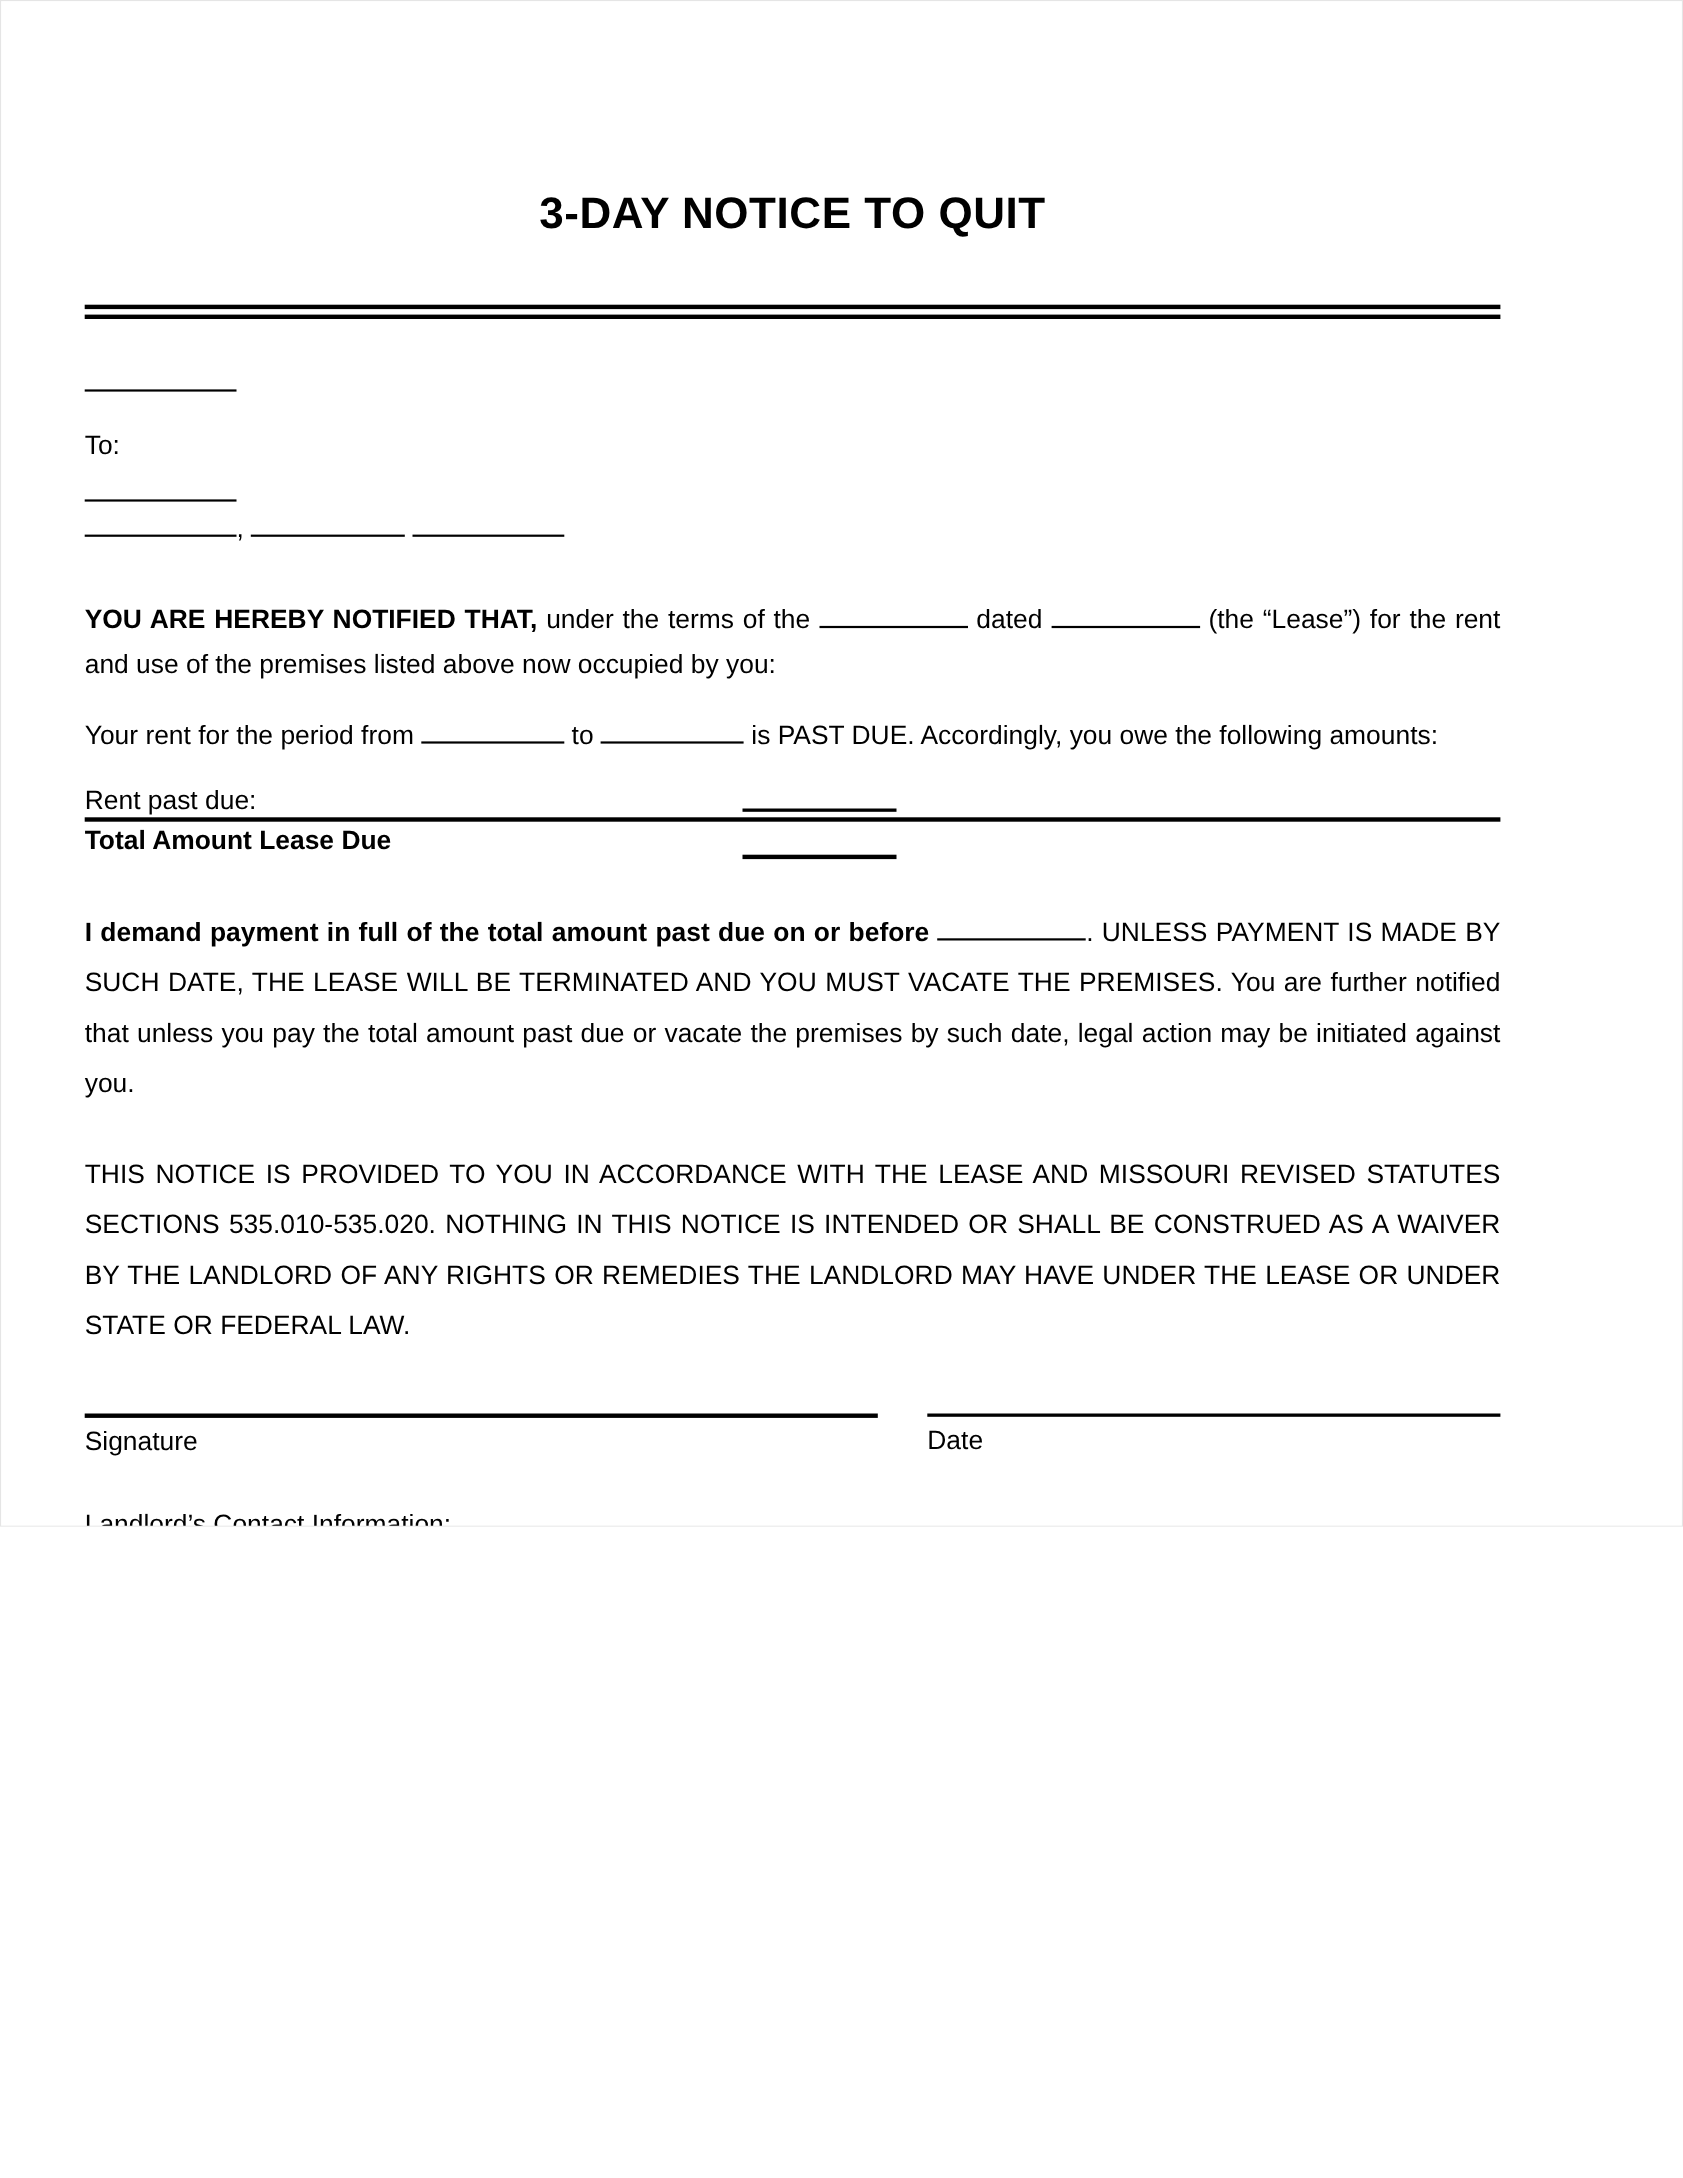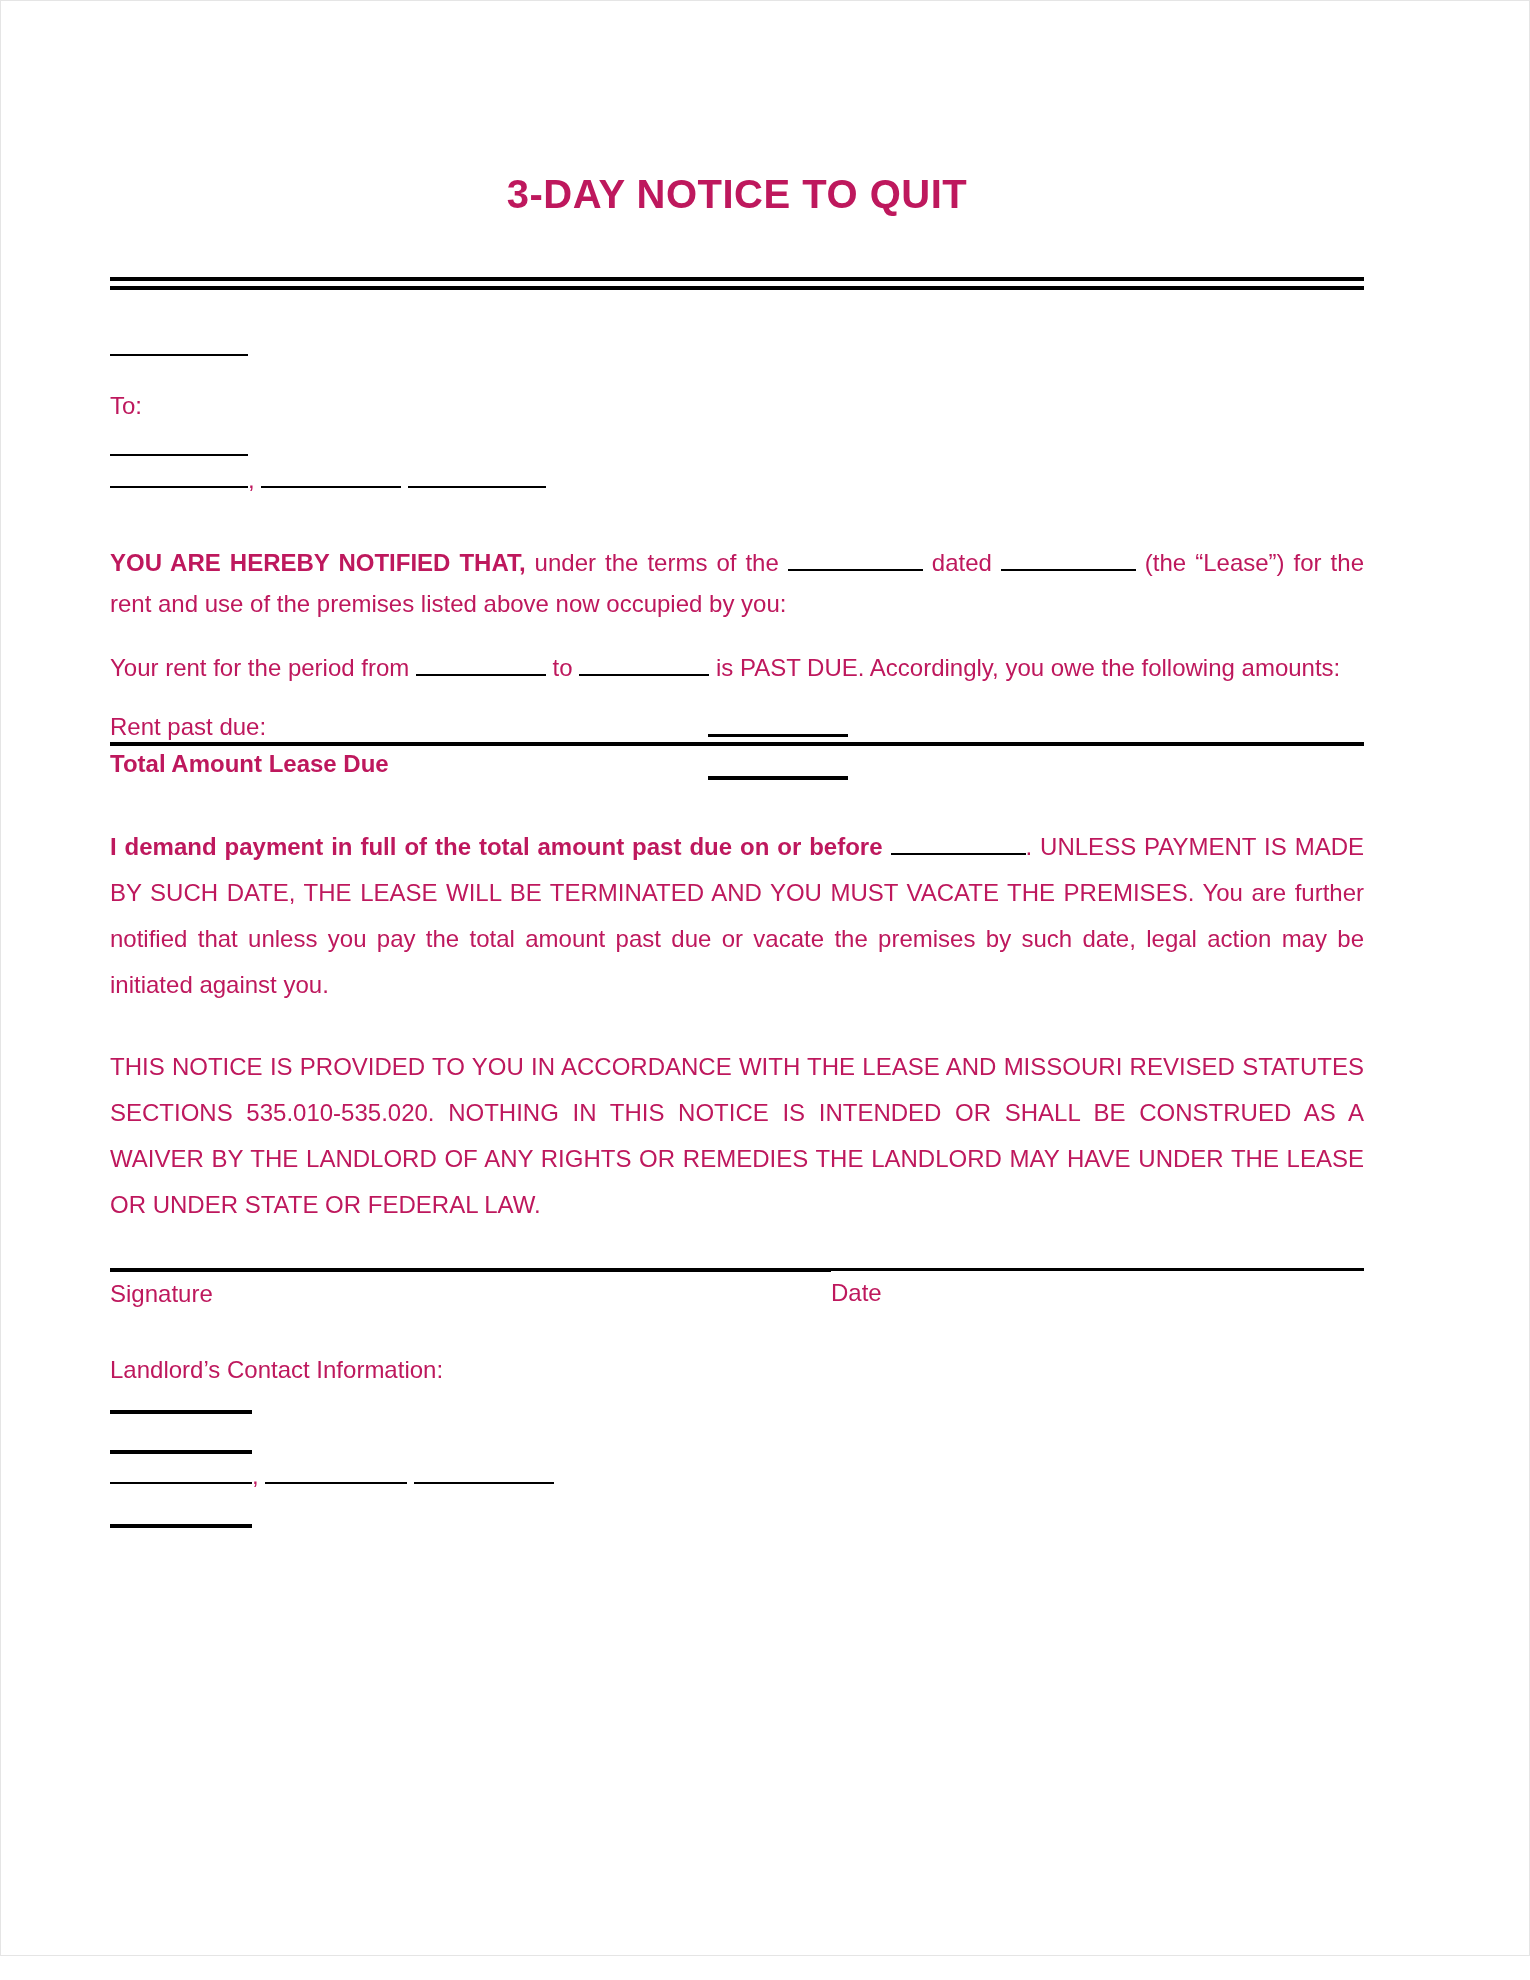--- a/index.html
+++ b/index.html
@@ -1,25 +1,25 @@
 <!DOCTYPE html>
 <html><head>
 <meta charset="utf-8">
 <style>
   html, body { margin: 0; padding: 0; background: #ffffff; }
   .page {
     width: 1530px;
-    height: 1956px;
+    height: 1388px;
     box-sizing: border-box;
     background: #ffffff;
     border: 1px solid #e5e5e5;
-    padding: 0 165px 0 109px;
+    padding: 0 165px 0 76px;
     font-family: "Liberation Sans", "DejaVu Sans", sans-serif;
     font-size: 24px;
-    color: #be185d;
+    color: #000000;
     overflow: hidden;
   }
   .title {
     margin: 170px 0 0 0;
     text-align: center;
     font-size: 40px;
     line-height: 46px;
     font-weight: 700;
     letter-spacing: 0.5px;
   }
@@ -60,21 +60,21 @@
     position: absolute;
     left: 598px;
     bottom: 3px;
     width: 140px;
     border-bottom: 3px solid #000;
   }
   .amount-blank.t2 { border-bottom-width: 2px; bottom: 1px; }
   .amount-blank.t4 { border-bottom-width: 4px; bottom: -2px; }
   .total-separator { margin-top: 2px; border-top: 4px solid #000; }
   .amount-row.total { margin-top: 4px; line-height: 28px; }
-  .sig-row { display: flex; margin-top: 40px; }
+  .sig-row { display: flex; gap: 45px; margin-top: 56px; }
   .sig-col-left { width: 721px; }
   .sig-col-right { flex: 1; }
   .sig-line { height: 0; border-bottom: 4px solid #000; }
   .sig-col-right .sig-line { border-bottom-width: 3px; }
   .sig-label { margin-top: 8px; line-height: 28px; }
   .landlord-heading { margin-top: 48px; line-height: 28px; }
   .ll1 { margin-top: 26px; }
   .ll2 { margin-top: 36px; }
   .ll3 { margin-top: 8px; }
   .ll4 { margin-top: 34px; }

